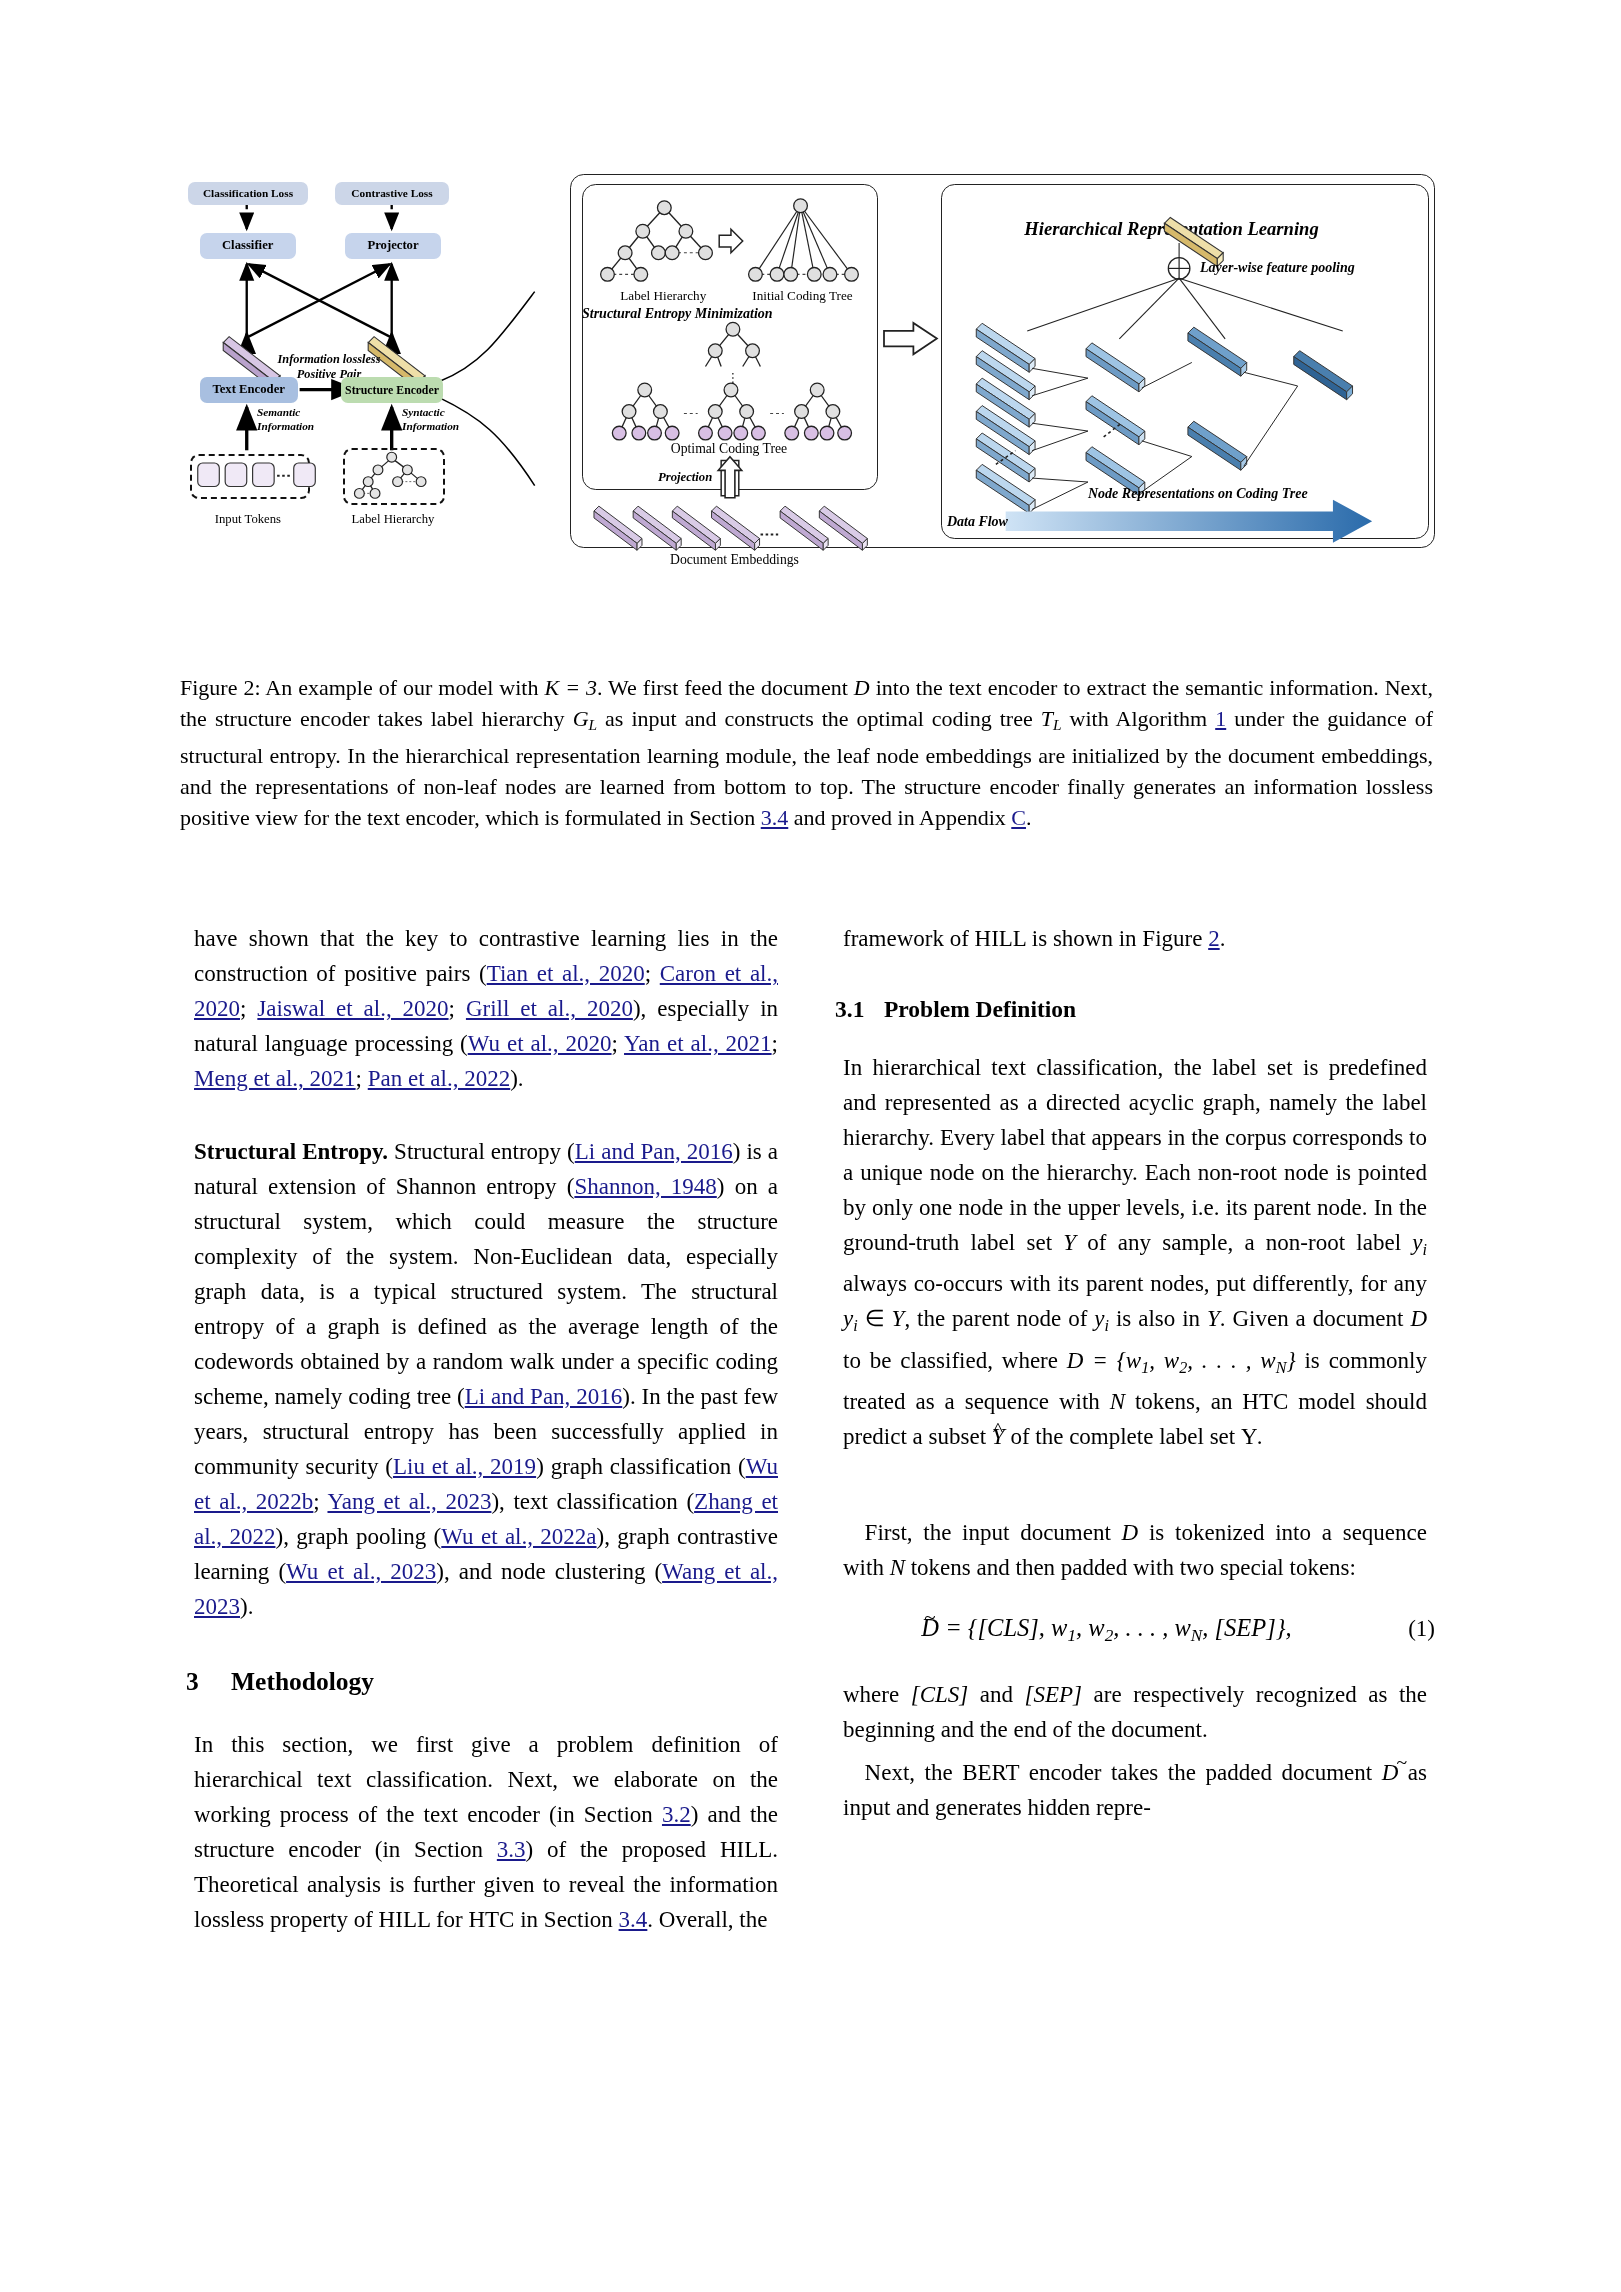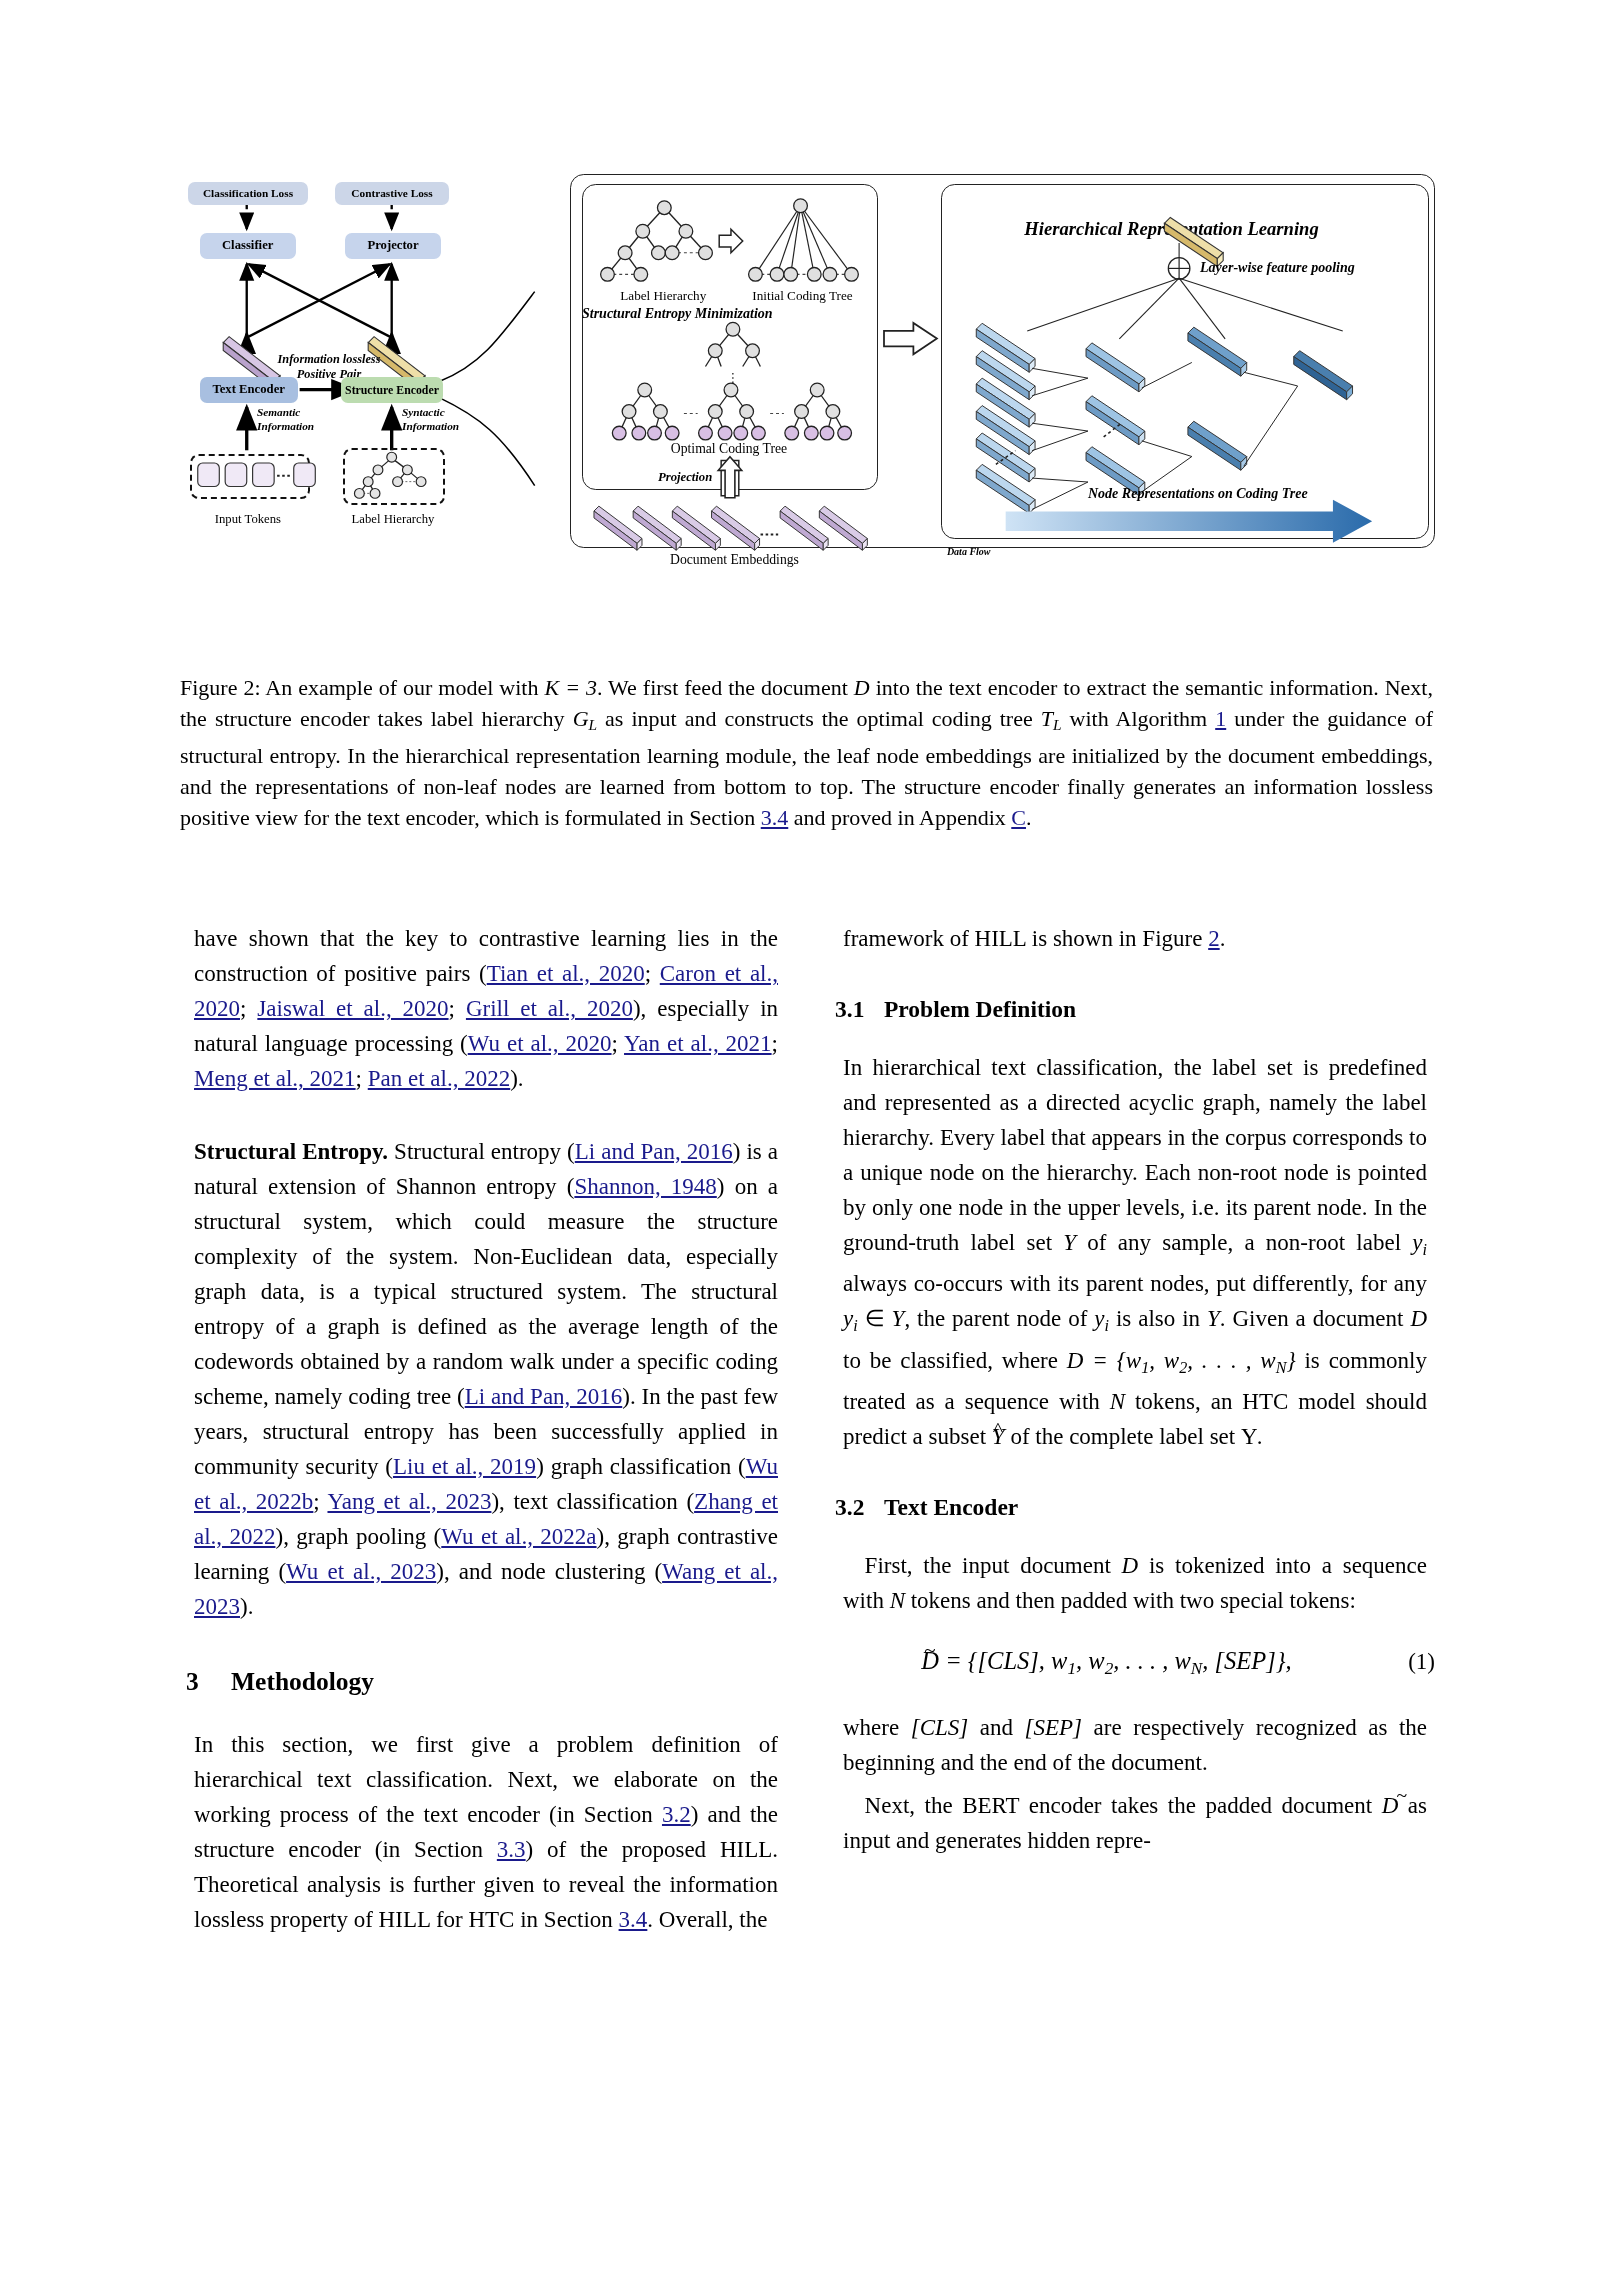--- a/index.html
+++ b/index.html
@@ -576,21 +576,21 @@
         </defs>
         <polygon points="66,334 400,334 400,322 440,344 400,366 400,354 66,354" fill="url(#dfGrad)"></polygon>
       </svg>
 
       <div class="cap-text ital" style="left:259px;top:76px;font-size:14px;">
         <span>Layer-wise feature pooling</span>
       </div>
       <div class="cap-text ital" style="left:147px;top:302px;font-size:14px;">
         <span>Node Representations on Coding Tree</span>
       </div>
-      <div class="cap-text ital" style="left:5.9px;top:330px;font-size:10px;margin-top:32px;">
+      <div class="cap-text ital" style="left:5.9px;top:330px;font-size:14px;">
         <span>Data Flow</span>
       </div>
     </div>
   </div>
 
   <div id="caption"><span>Figure 2:</span><span> An example of our model with </span><span class="mi">K = 3</span><span>. We first feed the document </span><span class="mi">D</span><span> into the text encoder to extract the semantic information. Next, the structure encoder takes label hierarchy </span><span class="mi">G</span><span class="sub">L</span><span> as input and constructs the optimal coding tree </span><span class="mi">T</span><span class="sub">L</span><span> with Algorithm </span><a class="lnk" href="#">1</a><span> under the guidance of structural entropy. In the hierarchical representation learning module, the leaf node embeddings are initialized by the document embeddings, and the representations of non-leaf nodes are learned from bottom to top. The structure encoder finally generates an information lossless positive view for the text encoder, which is formulated in Section </span><a class="lnk" href="#">3.4</a><span> and proved in Appendix </span><a class="lnk" href="#">C</a><span>.</span>
   </div>
 
   <div class="col" id="col-left">
 
@@ -616,21 +616,20 @@
     <div style="height:29px"></div>
 
     <h3 class="subsec"><span class="subsecnum">3.1</span><span>Problem Definition</span></h3>
 
     <div style="height:15.7px"></div>
 
     <p><span>In hierarchical text classification, the label set is predefined and represented as a directed acyclic graph, namely the label hierarchy. Every label that appears in the corpus corresponds to a unique node on the hierarchy. Each non-root node is pointed by only one node in the upper levels, i.e. its parent node. In the ground-truth label set </span><span class="cal">Y</span><span> of any sample, a non-root label </span><span class="mi">y</span><span class="sub">i</span><span> always co-occurs with its parent nodes, put differently, for any </span><span class="mi">y</span><span class="sub">i</span><span class="mup"> ∈ </span><span class="cal">Y</span><span>, the parent node of </span><span class="mi">y</span><span class="sub">i</span><span> is also in </span><span class="cal">Y</span><span>. Given a document </span><span class="mi">D</span><span> to be classified, where </span><span class="mi">D = {w</span><span class="sub">1</span><span class="mi">, w</span><span class="sub">2</span><span class="mi">, . . . , w</span><span class="sub">N</span><span class="mi">}</span><span> is commonly treated as a sequence with </span><span class="mi">N</span><span> tokens, an HTC model should predict a subset </span><span class="cal hat">Y</span><span> of the complete label set </span><span class="bb">Y</span><span>.</span></p>
 
     <div style="height:29px"></div>
 
-    <h3 class="subsec"><span class="subsecnum">3.2</span><span>Text Encoder</span></h3>
 
     <div style="height:15.7px"></div>
 
 
     <p class="indent"><span>First, the input document </span><span class="mi">D</span><span> is tokenized into a sequence with </span><span class="mi">N</span><span> tokens and then padded with two special tokens:</span></p>
 
     <div class="eqn-row">
       <div class="eqn-body"><span class="mi tilde">D</span><span class="mi"> = {[CLS], w</span><span class="sub">1</span><span class="mi">, w</span><span class="sub">2</span><span class="mi">, . . . , w</span><span class="sub">N</span><span class="mi">, [SEP]},</span></div>
       <div class="eqn-num">(1)</div>
     </div>

